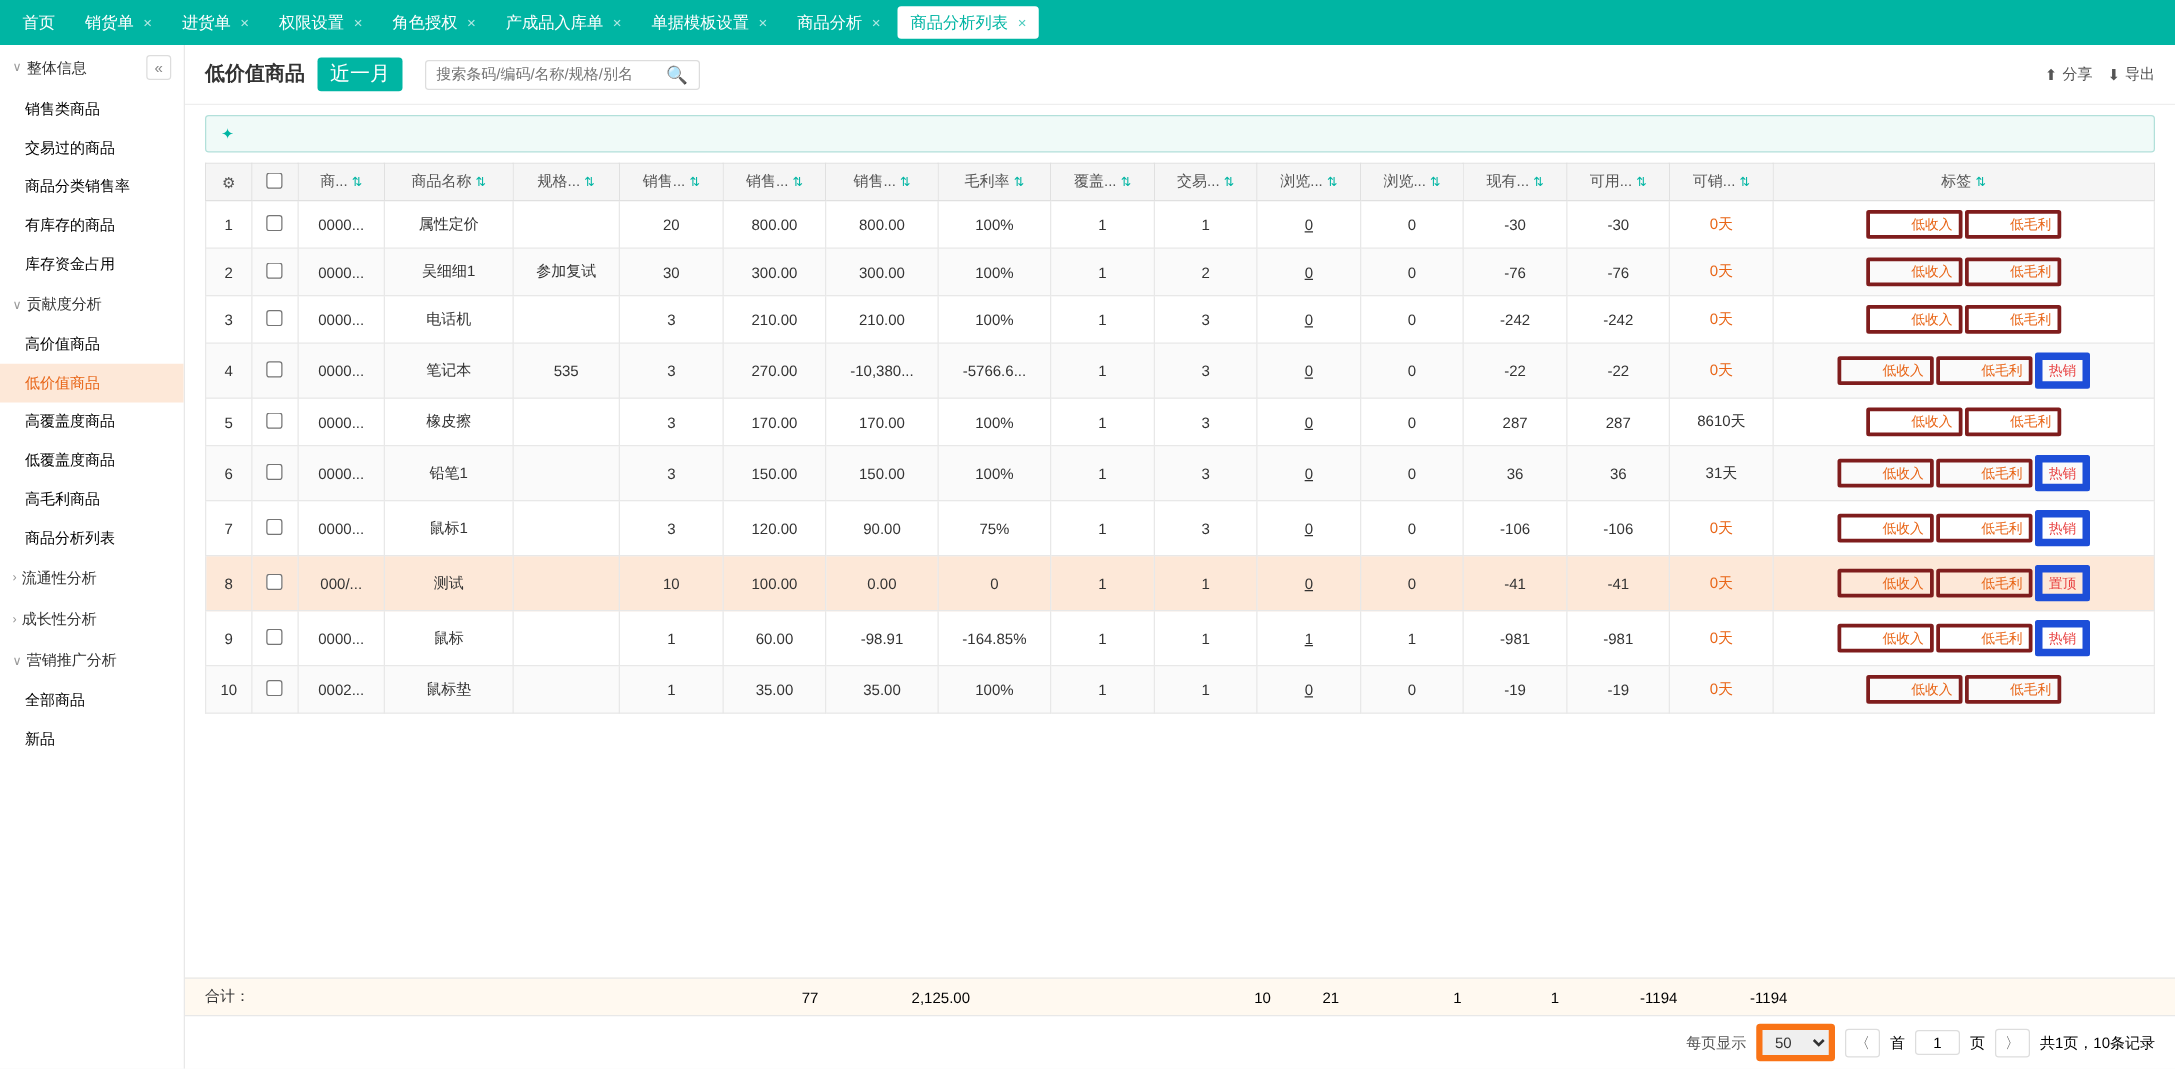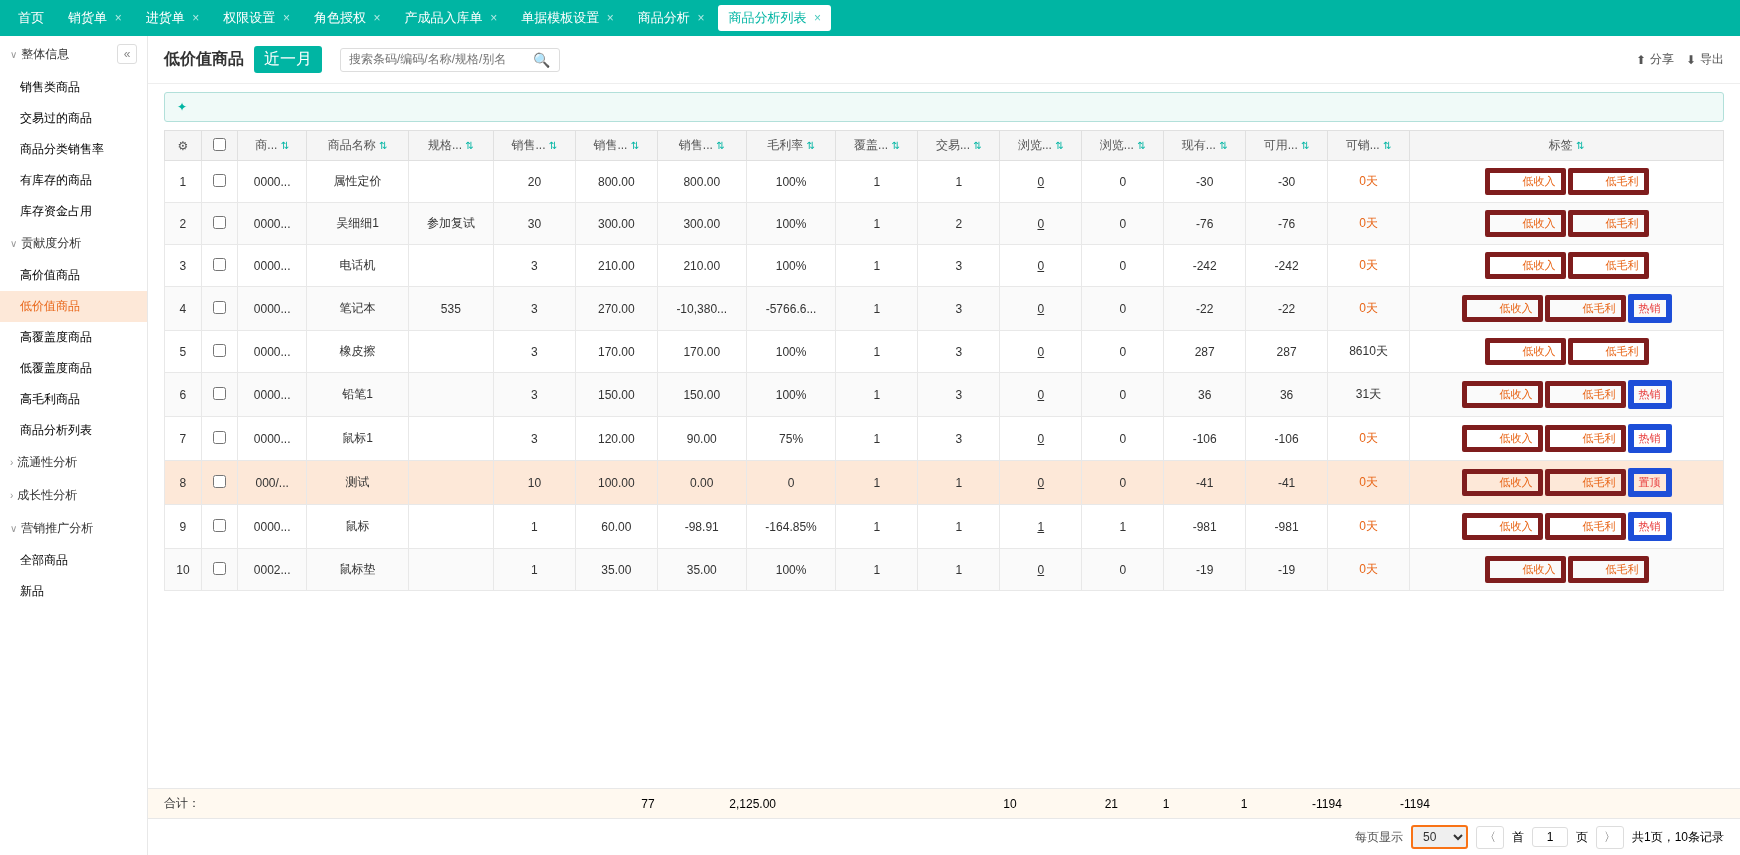--- a/index.html
+++ b/index.html
@@ -161,21 +161,21 @@
     }
     tbody tr:nth-child(even) td { background: #fafafa; }
     tbody tr.highlighted td { background: #fde8d8; }
     .tag {
       display: inline-block;
       border-radius: 2px;
       padding: 1px 5px;
       font-size: 11px;
       margin: 1px;
     }
-    .tag-orange { color: #e86517; border: 5px solid #7f1d1d; padding-left: 33px; }
+    .tag-orange { color: #e86517; border: 3px solid #7f1d1d; padding-left: 33px; }
     .tag-red { color: #e84040; border: 6px solid #1d4ed8; }
     .underline { text-decoration: underline; cursor: pointer; }
     .text-orange { color: #e86517; }
     .total-label { color: #333; font-weight: 500; margin-right: 8px; }
 
     
     .summary-bar {
       display: flex;
       align-items: center;
       background: #fff9f0;
@@ -188,21 +188,21 @@
       display: flex;
       align-items: center;
       justify-content: flex-end;
       padding: 6px 16px;
       border-top: 1px solid #e8e8e8;
       background: #fff;
       gap: 8px;
     }
     .page-size-label { color: #555; }
     .page-size-select {
-      border: 2px solid #f97316;
+      border: 5px solid #f97316;
       border-radius: 3px;
       padding: 2px 6px;
       color: #333;
     }
     .page-nav-btn {
       border: 1px solid #ddd;
       background: #fff;
       border-radius: 3px;
       padding: 2px 7px;
       cursor: pointer;
@@ -527,21 +527,21 @@
         <div style="width:40px;"></div>
         <div style="width:40px;"></div>
         <div style="width:70px;"></div>
         <div style="width:110px;"></div>
         <div style="width:60px;"></div>
         <div style="width:60px;text-align:center;">77</div>
         <div style="width:80px;text-align:right;">2,125.00</div>
         <div style="width:80px;"></div>
         <div style="width:70px;"></div>
         <div style="width:60px;text-align:center;">10</div>
-        <div style="width:60px;text-align:right;">21</div>
+        <div style="width:60px;text-align:left;">21</div>
         <div style="width:60px;text-align:center;">1</div>
         <div style="width:60px;text-align:center;">1</div>
         <div style="width:70px;text-align:center;">-1194</div>
         <div style="width:70px;text-align:center;">-1194</div>
       </div>
     </div>
 
     <div class="pagination">
       <span class="page-size-label">每页显示</span>
       <select class="page-size-select">

